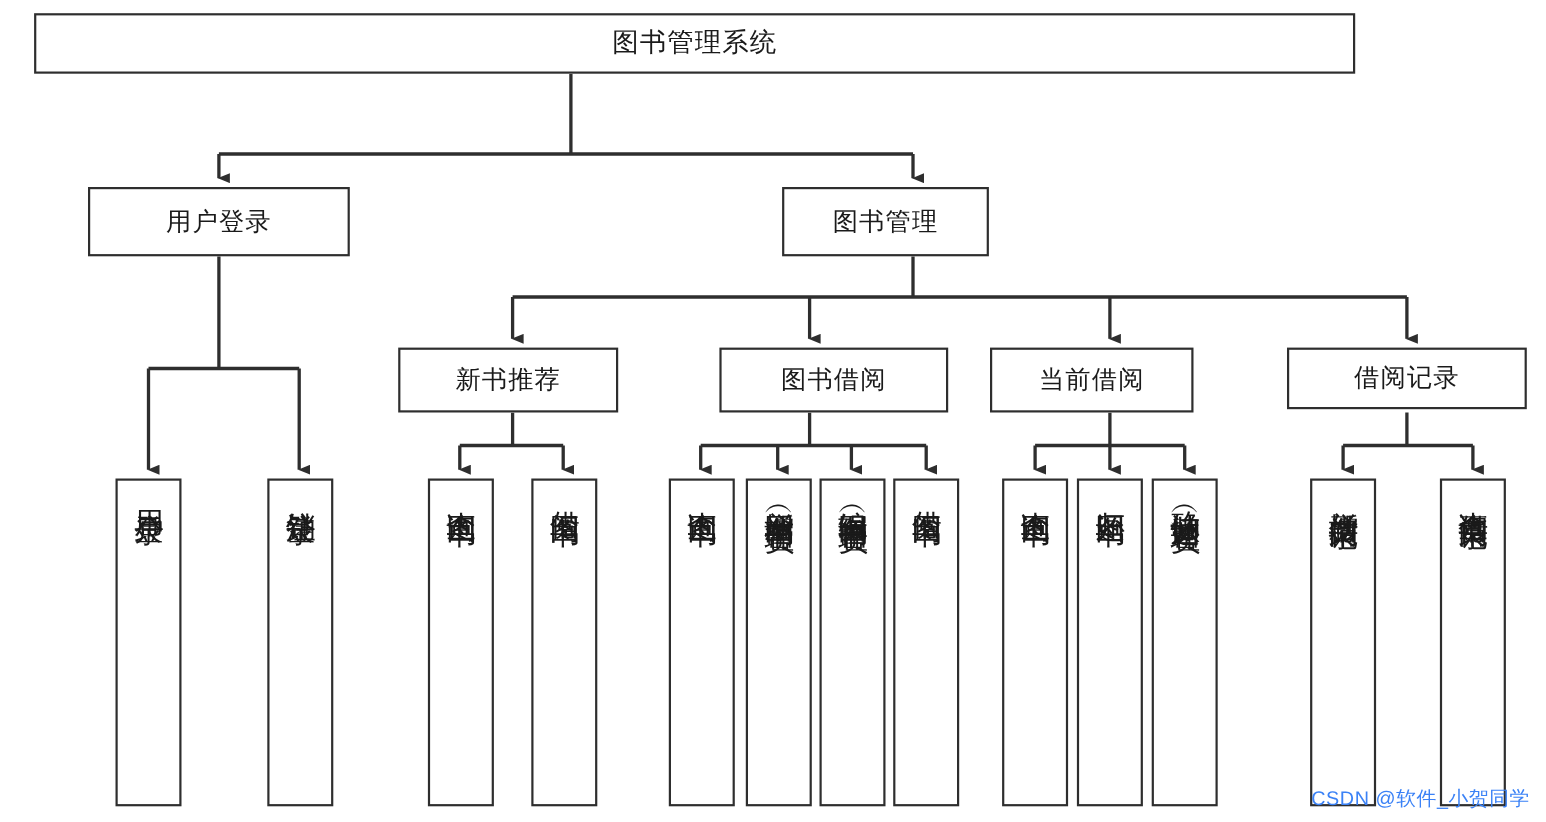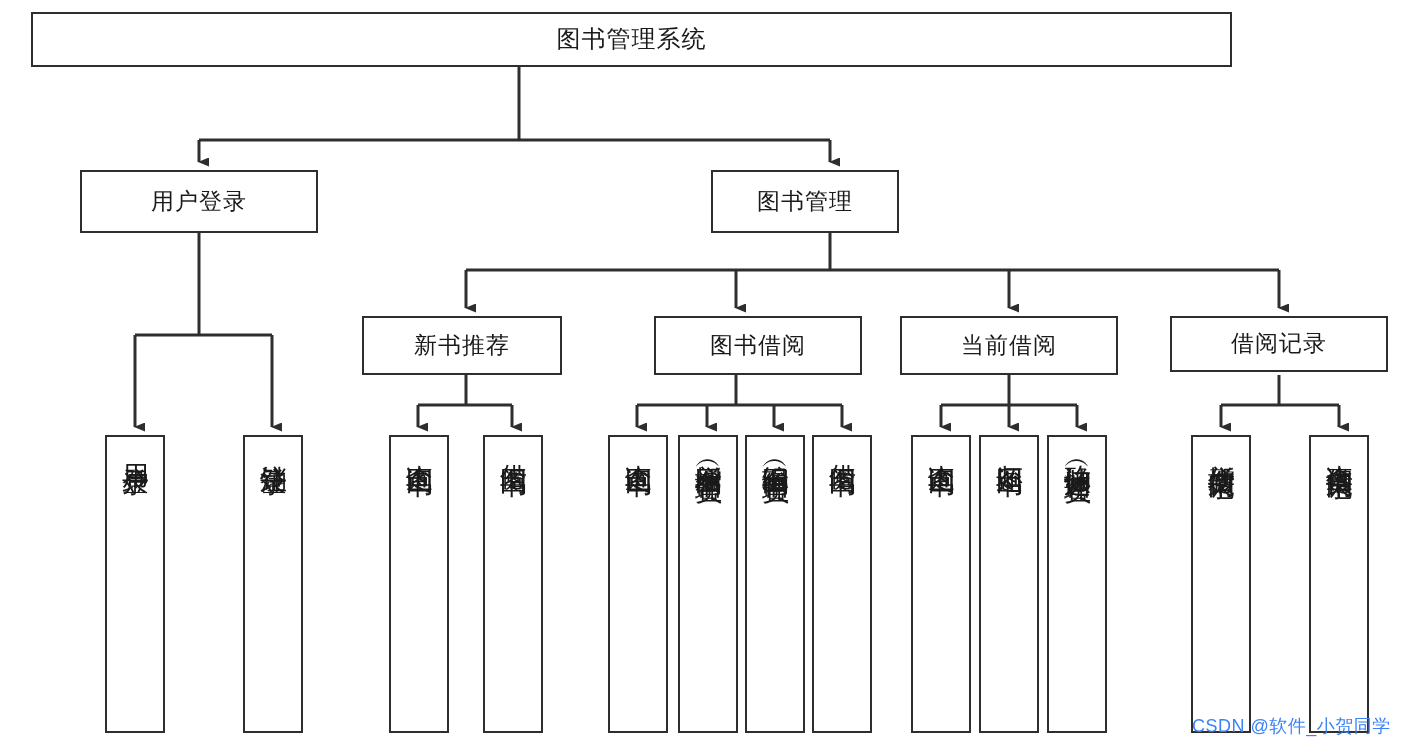--- a/index.html
+++ b/index.html
@@ -139,21 +139,21 @@
   <div class="node horizontal" style="left:711px; top:170px; width:188px; height:63px;">
     <span class="node-label">图书管理</span>
   </div>
 
   <div class="node horizontal" style="left:362px; top:316px; width:200px; height:59px;">
     <span class="node-label">新书推荐</span>
   </div>
   <div class="node horizontal" style="left:632px; top:316px; width:208px; height:59px;margin-left:22px;">
     <span class="node-label">图书借阅</span>
   </div>
-  <div class="node horizontal" style="left:900px; top:316px; width:218px; height:59px;">
+  <div class="node horizontal" style="left:900px; top:316px; width:185px; height:59px;">
     <span class="node-label">当前借阅</span>
   </div>
   <div class="node horizontal" style="left:1170px; top:316px; width:218px; height:56px;">
     <span class="node-label">借阅记录</span>
   </div>
 
   <div class="node vertical" style="left:105px; top:435px; width:60px; height:298px;">
     <span class="node-label">用户登录</span>
   </div>
   <div class="node vertical" style="left:243px; top:435px; width:60px; height:298px;">

